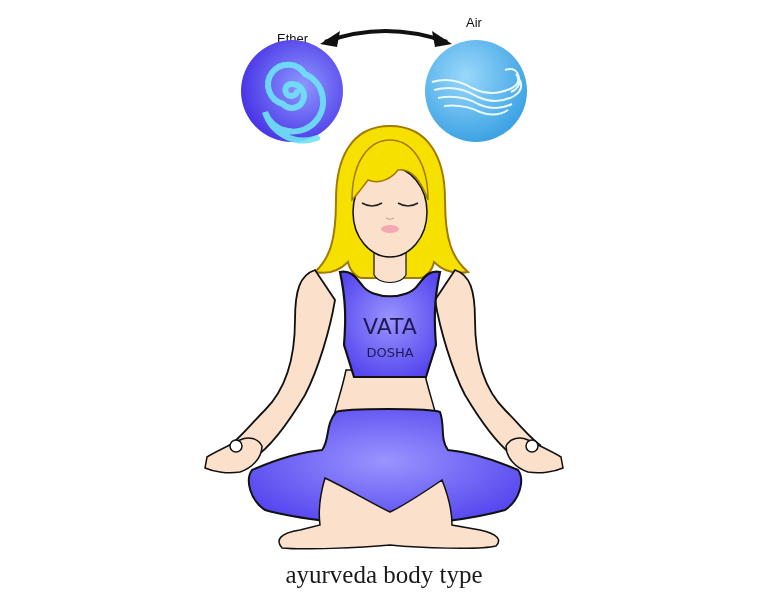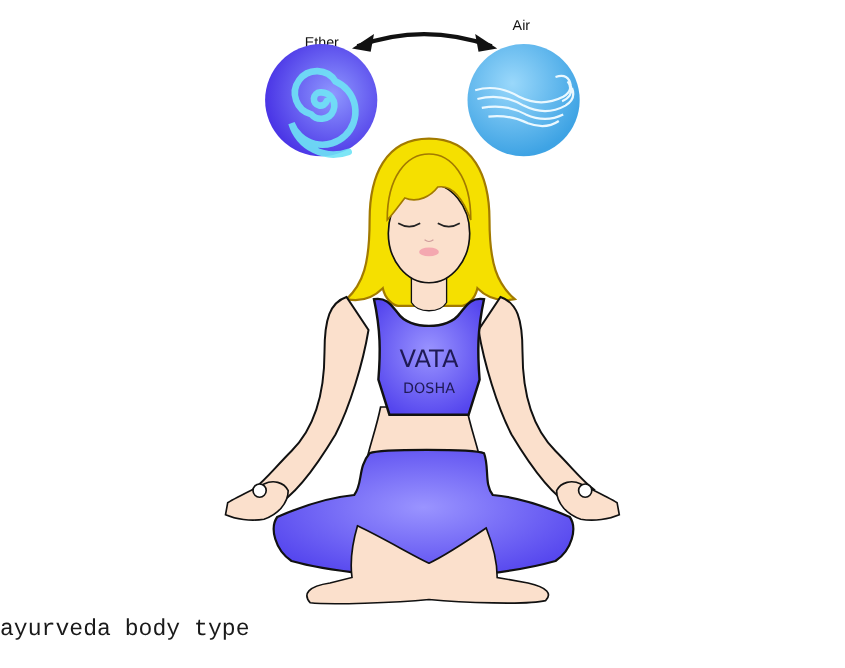--- a/index.html
+++ b/index.html
@@ -1,20 +1,20 @@
 <!DOCTYPE html>
 <html><head>
   <meta charset="utf-8">
   <style>
     html, body { margin: 0; padding: 0; background: #ffffff; }
     body { width: 768px; height: 607px; position: relative; overflow: hidden; font-family: "DejaVu Sans", sans-serif; }
     .label { position: absolute; color: #111; font-family: "Liberation Sans", sans-serif; font-size: 13px; }
     #ether-label { left: 277px; top: 31px; }
     #air-label { left: 466px; top: 15px; }
-    #caption { position: absolute; left: 0; width: 768px; top: 561px; text-align: left; font-family: Liberation Mono, monospace; font-size: 21px; color: #1a1a1a; letter-spacing: 0px; }
+    #caption { position: absolute; left: 0; width: 768px; top: 561px; text-align: center; font-family: Liberation Serif, serif; font-size: 25px; color: #1a1a1a; letter-spacing: 0px; }
     svg#art { position: absolute; left: 0; top: 0; }
     .shirt-text { font-family: "DejaVu Sans", sans-serif; fill: #1f1a55; }
   </style>
 </head>
 <body>
 
 <div class="label" id="ether-label">Ether</div>
 <div class="label" id="air-label">Air</div>
 
 <svg id="art" width="768" height="607" viewBox="0 0 768 607">

